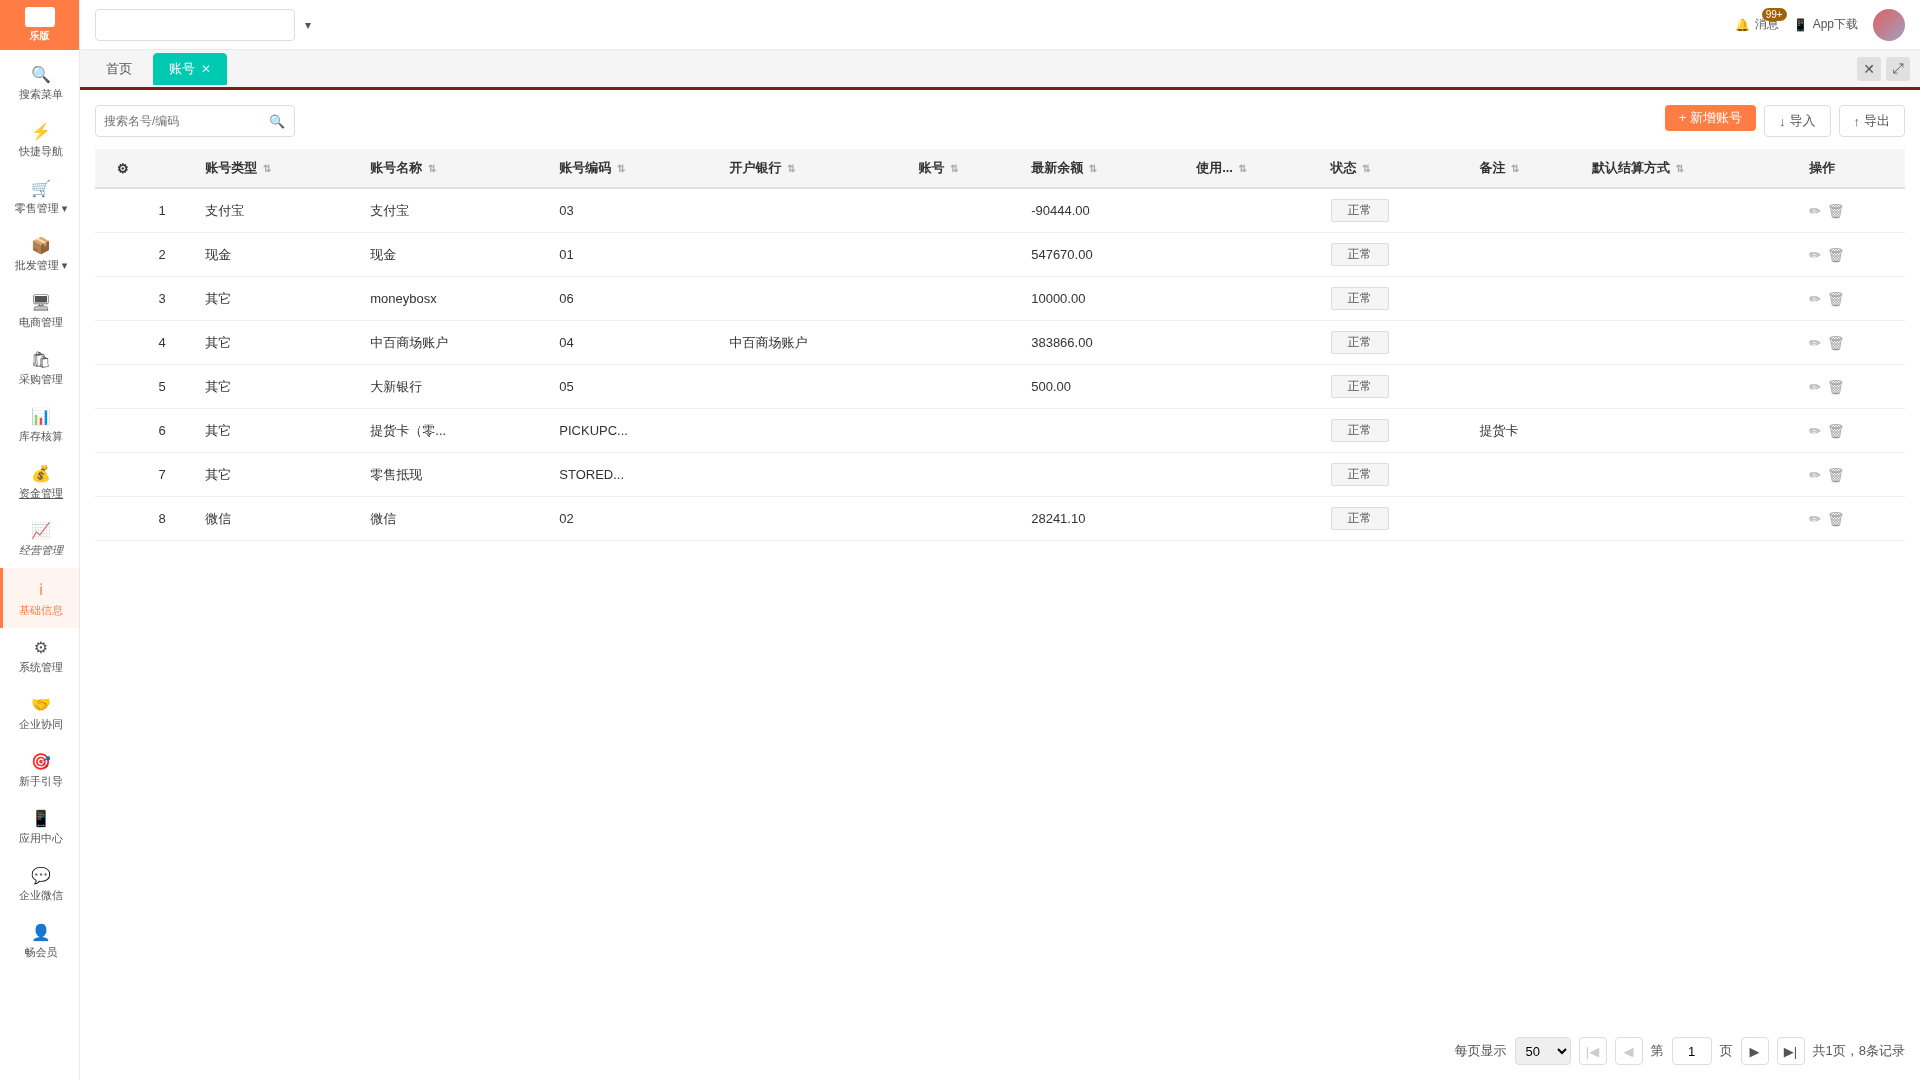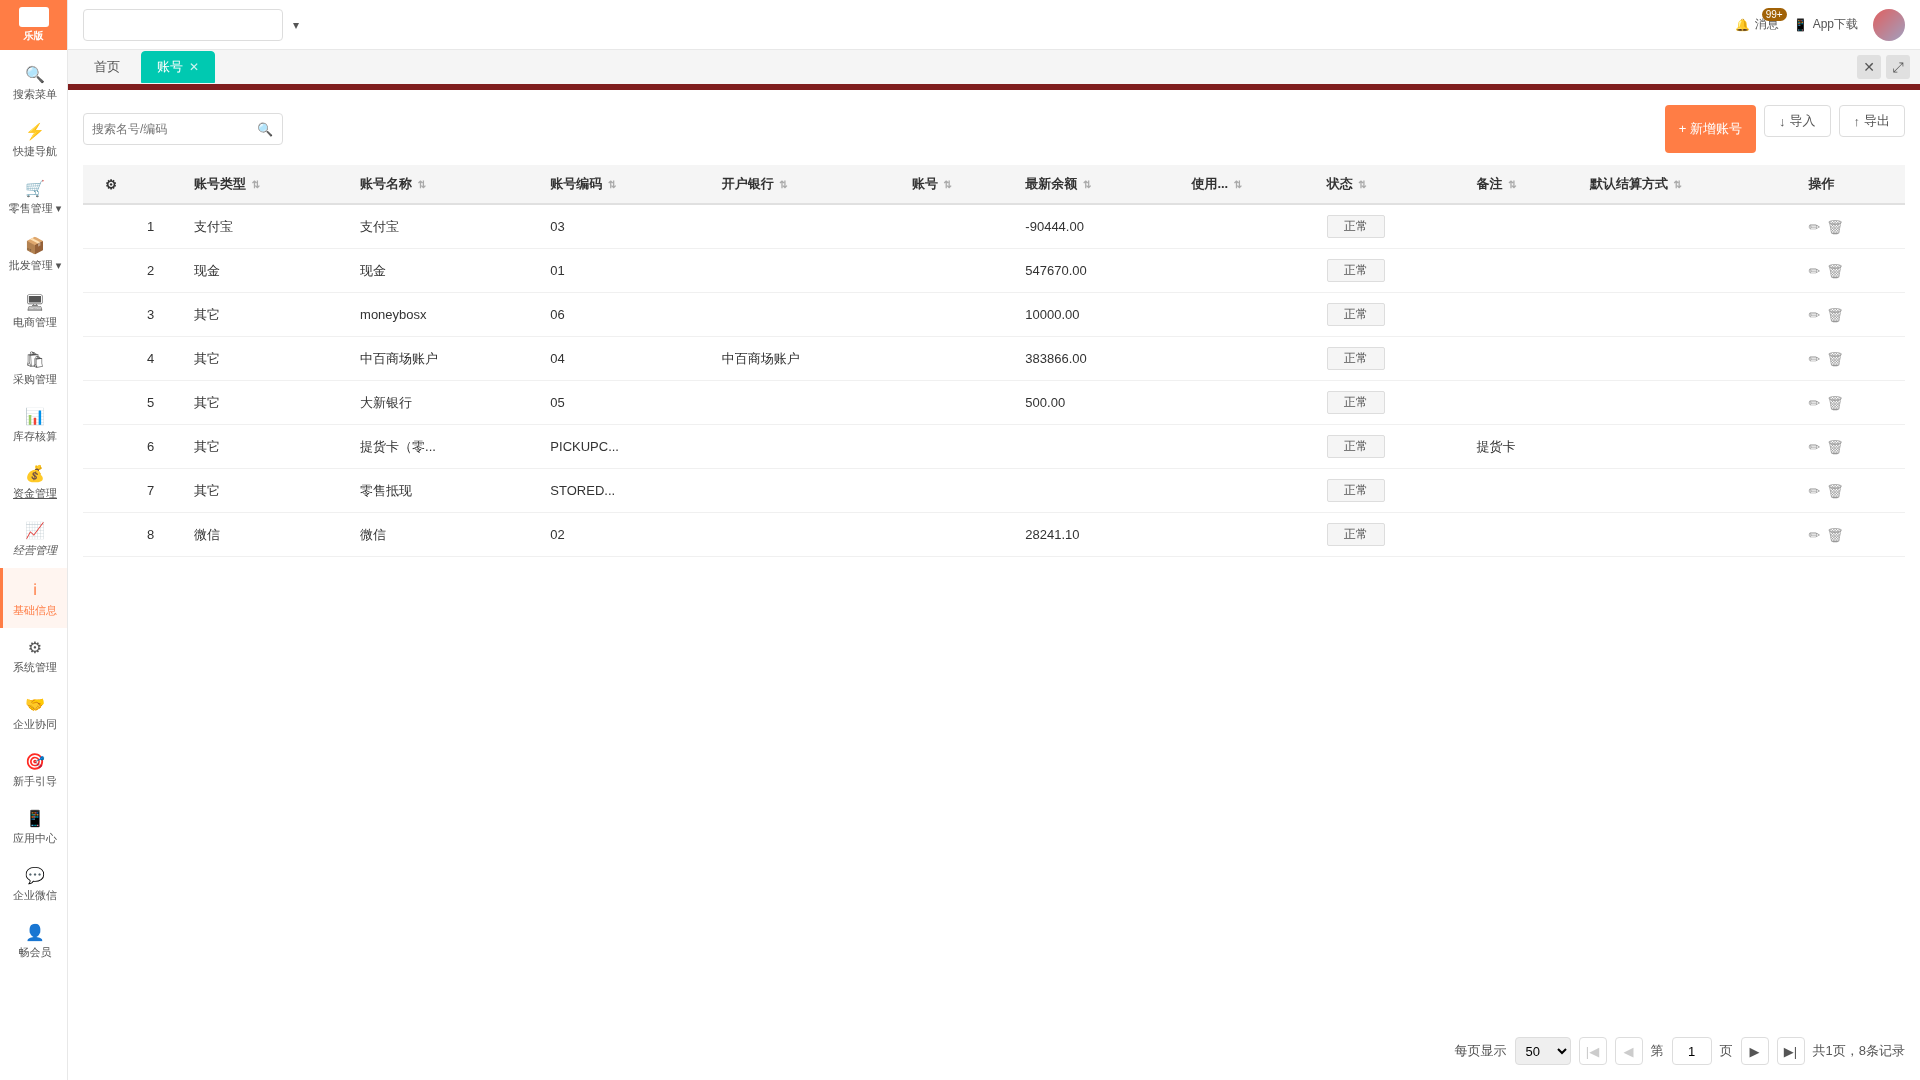--- a/index.html
+++ b/index.html
@@ -1,20 +1,20 @@
 <!DOCTYPE html>
 <html><head>
   <meta charset="utf-8">
   <style>
     * { box-sizing: border-box; margin: 0; padding: 0; }
     body { font-family: 'Microsoft YaHei', Arial, sans-serif; font-size: 13px; background: #f0f2f5; display: flex; height: 1080px; width: 1920px; overflow: hidden; }
 
     
     .sidebar {
-      width: 68px;
+      width: 80px;
       background: #fff;
       display: flex;
       flex-direction: column;
       border-right: 1px solid #e8e8e8;
       flex-shrink: 0;
     }
     .sidebar-logo {
       height: 50px;
       background: #ff7d45;
       display: flex;
@@ -123,21 +123,21 @@
       background: #ccc;
       overflow: hidden;
     }
 
     
     .tabbar {
       height: 40px;
       background: #f5f5f5;
       display: flex;
       align-items: center;
-      border-bottom: 6px solid #7f1d1d;
+      border-bottom: 3px solid #7f1d1d;
       padding: 0 10px;
       gap: 5px;
       flex-shrink: 0;
       position: relative;
     }
     .tab {
       height: 32px;
       padding: 0 15px;
       display: flex;
       align-items: center;
@@ -214,21 +214,21 @@
       flex: 1;
       color: #999;
     }
     .toolbar-right { display: flex; gap: 8px; }
     .btn-primary {
       background: #ff7d45;
       color: #fff;
       border: none;
       border-radius: 4px;
       padding: 0 14px;
-      height: 48px;
+      height: 26px;
       cursor: pointer;
       font-size: 13px;
       display: flex;
       align-items: center;
       gap: 4px;
     }
     .btn-secondary {
       background: #fff;
       color: #555;
       border: 1px solid #ddd;

